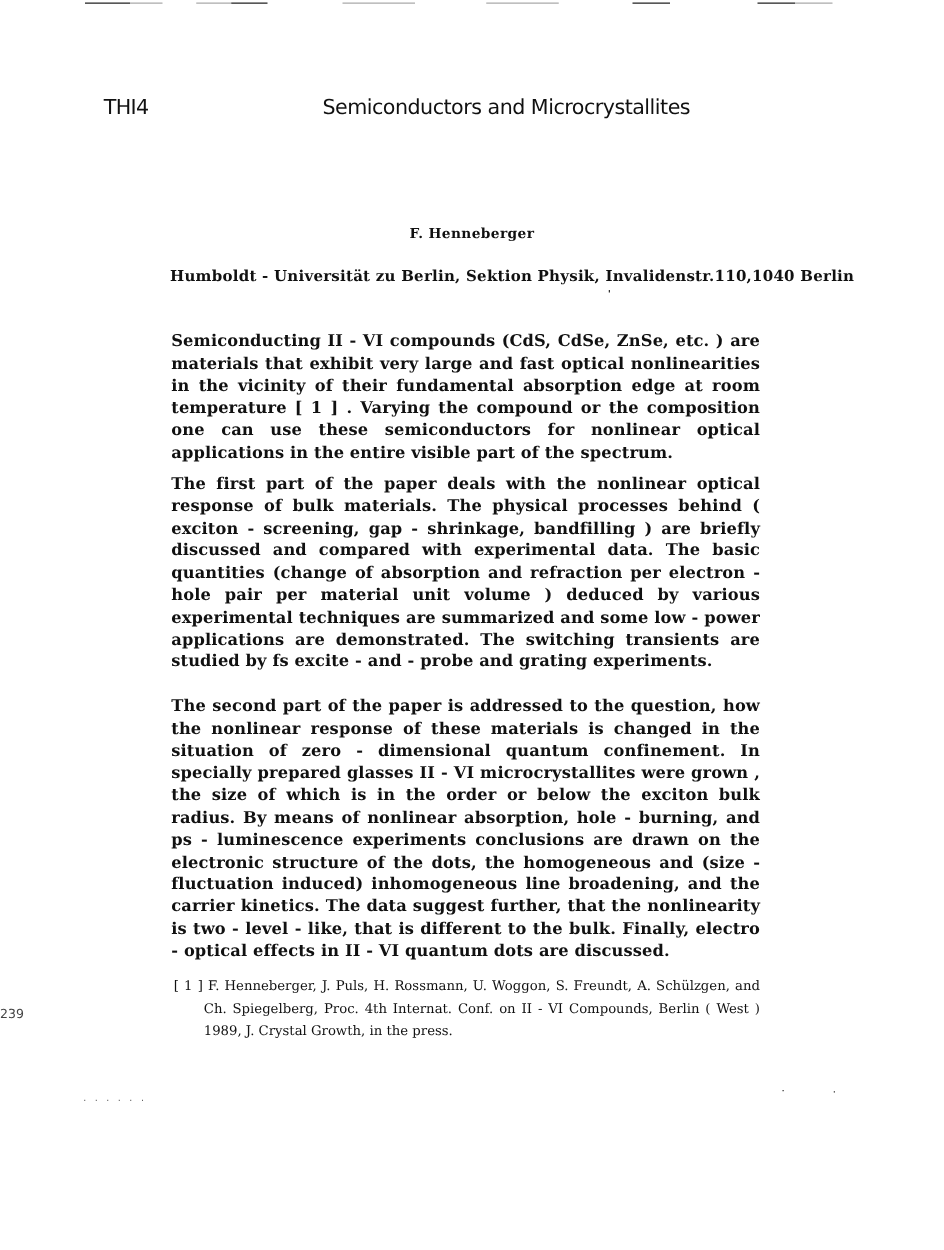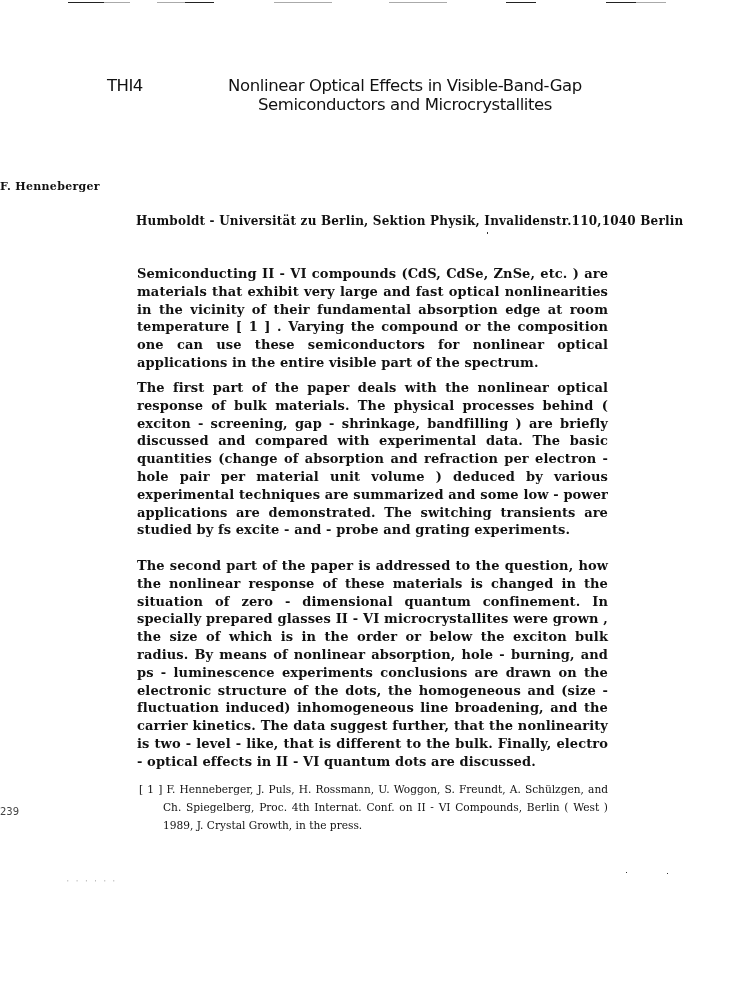--- a/index.html
+++ b/index.html
@@ -1,21 +1,21 @@
 <!DOCTYPE html>
 <html><head>
 <meta charset="utf-8">
 <style>
   html, body { margin: 0; padding: 0; background: #ffffff; }
   body { width: 755px; height: 1000px; position: relative; overflow: hidden; color: #111; }
   .topline { position: absolute; top: 2px; height: 1px; background: #222; }
   .topline.light { background: #aaa; }
-  .code { position: absolute; left: 83px; top: 76px; font-family: "DejaVu Sans", sans-serif; font-size: 16.5px; letter-spacing: -0.5px; margin-left: 24px; }
+  .code { position: absolute; left: 83px; top: 76px; font-family: "DejaVu Sans", sans-serif; font-size: 16.5px; letter-spacing: -0.5px; }
   .title { position: absolute; left: 160px; width: 490px; top: 76px; text-align: center; font-family: "DejaVu Sans", sans-serif; font-size: 16.5px; line-height: 19px; letter-spacing: -0.4px; }
-  .author { position: absolute; left: 0; width: 755px; top: 180px; text-align: left; font-family: "DejaVu Serif", serif; font-size: 11px; font-weight: bold; letter-spacing: 0.3px; }
+  .author { position: absolute; left: 0; width: 755px; top: 180px; text-align: center; font-family: "DejaVu Serif", serif; font-size: 11px; font-weight: bold; letter-spacing: 0.3px; }
   .affil { position: absolute; left: 136px; width: 470px; top: 214px; font-family: "DejaVu Serif", serif; font-size: 12px; font-weight: bold; letter-spacing: 0.2px; white-space: nowrap; }
   .para { position: absolute; left: 137px; width: 471px; font-family: "DejaVu Serif", serif; font-size: 13px; font-weight: bold; line-height: 17.8px; text-align: justify; text-align-last: left; letter-spacing: 0.1px; }
   .p1 { top: 265px; }
   .p2 { top: 379px; }
   .p3 { top: 557px; }
   .ref { position: absolute; left: 137px; width: 471px; top: 780px; font-family: "DejaVu Serif", serif; font-size: 10.6px; font-weight: normal; line-height: 18px; }
   .ref .body { padding-left: 26px; text-indent: -24px; margin-left: 0; text-align: justify; text-align-last: left; }
   .pagenum { position: absolute; left: 0; width: 735px; top: 806px; font-family: "DejaVu Sans", sans-serif; font-size: 10px; color: #444; }
   .dots { position: absolute; top: 877px; left: 66px; font-family: "DejaVu Sans Mono", monospace; font-size: 6px; color: #555; letter-spacing: 1px; }
   .speck { position: absolute; width: 2px; height: 2px; background: #333; }
@@ -29,21 +29,20 @@
 <div class="topline" style="left:185px;width:29px;"></div>
 <div class="topline light" style="left:274px;width:58px;"></div>
 <div class="topline light" style="left:389px;width:58px;"></div>
 <div class="topline" style="left:506px;width:30px;"></div>
 <div class="topline" style="left:606px;width:30px;"></div>
 <div class="topline light" style="left:636px;width:30px;"></div>
 
 <div class="code">THI4</div>
 
 <div class="title">
-  <div>Nonlinear Optical Effects in Visible-Band-Gap</div>
   <div>Semiconductors and Microcrystallites</div>
 </div>
 
 <div class="author">F. Henneberger</div>
 <div class="affil">Humboldt - Universität zu Berlin, Sektion Physik, Invalidenstr.110,1040 Berlin</div>
 <div class="speck" style="left:487px;top:232px;width:1px;height:2px;"></div>
 
 <div class="para p1">Semiconducting II - VI compounds (CdS, CdSe, ZnSe, etc. ) are materials that exhibit very large and fast optical nonlinearities in the vicinity of their fundamental absorption edge at room temperature [ 1 ] . Varying the compound or the composition one can use these semiconductors for nonlinear optical applications in the entire visible part of the spectrum.</div>
 <div class="para p2">The first part of the paper deals with the nonlinear optical response of bulk materials. The physical processes behind ( exciton - screening, gap - shrinkage, bandfilling ) are briefly discussed and compared with experimental data. The basic quantities (change of absorption and refraction per electron - hole pair per material unit volume ) deduced by various experimental techniques are summarized and some low - power applications are demonstrated. The switching transients are studied by fs excite - and - probe and grating experiments.</div>
 <div class="para p3">The second part of the paper is addressed to the question, how the nonlinear response of these materials is changed in the situation of zero - dimensional quantum confinement. In specially prepared glasses II - VI microcrystallites were grown , the size of which is in the order or below the exciton bulk radius. By means of nonlinear absorption, hole - burning, and ps - luminescence experiments conclusions are drawn on the electronic structure of the dots, the homogeneous and (size - fluctuation induced) inhomogeneous line broadening, and the carrier kinetics. The data suggest further, that the nonlinearity is two - level - like, that is different to the bulk. Finally, electro - optical effects in II - VI quantum dots are discussed.</div>

